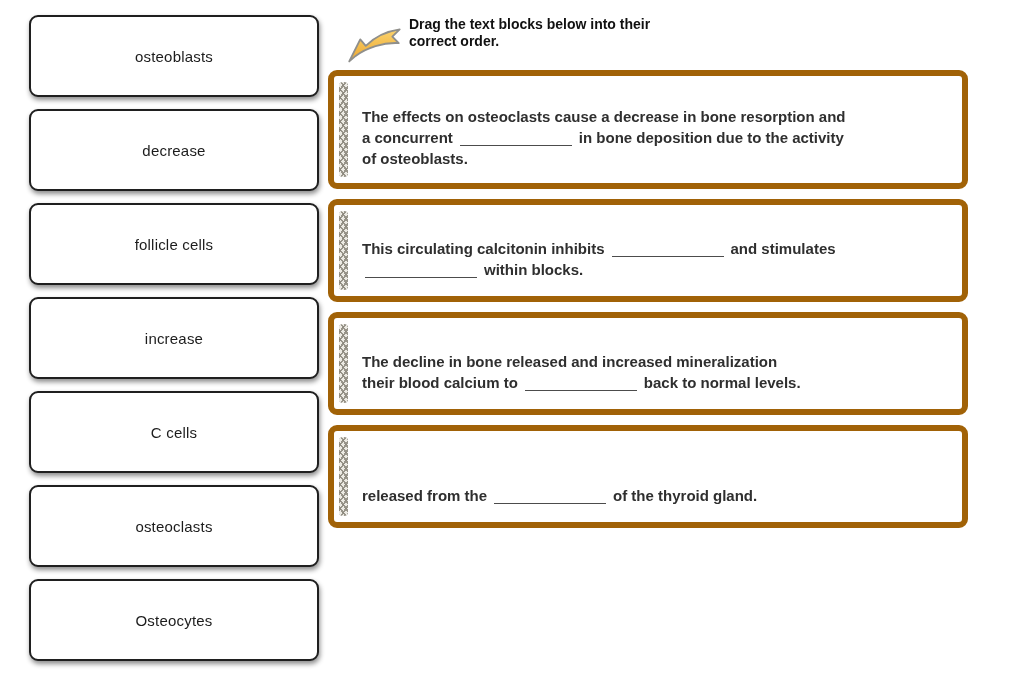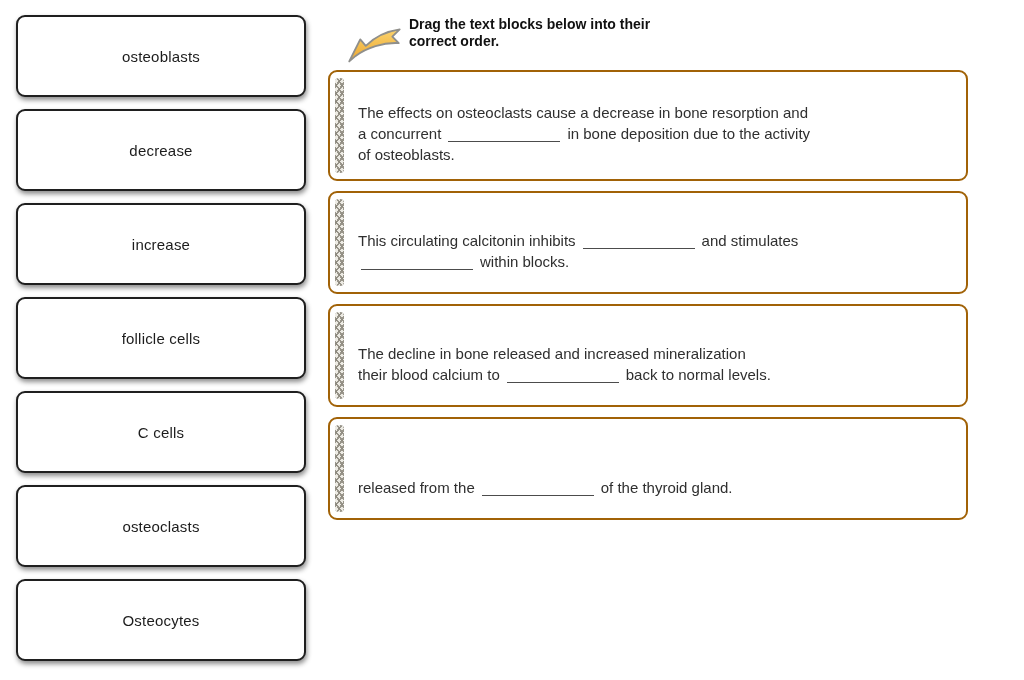--- a/index.html
+++ b/index.html
@@ -6,21 +6,21 @@
   html, body { background: #ffffff; }
   body {
     width: 1024px; height: 680px;
     position: relative;
     font-family: "Liberation Sans", sans-serif;
     overflow: hidden;
   }
 
   
   .tiles-column {
-    position: absolute; left: 16px; top: 15px; width: 290px;
+    position: absolute; left: 29px; top: 15px; width: 290px;
     display: flex; flex-direction: column; gap: 12px;
   }
   .tile {
     height: 82px;
     background: #ffffff;
     border: 2px solid #1f1f1f;
     border-radius: 9px;
     box-shadow: 1px 3px 5px rgba(0,0,0,0.45);
     display: flex; align-items: center; justify-content: center;
     cursor: move;
@@ -43,24 +43,25 @@
 
   
   .boxes-column {
     position: absolute; left: 328px; top: 70px; width: 640px;
     display: flex; flex-direction: column; gap: 10px;
   }
   .dropzone {
     position: relative;
     min-height: 103px;
     background: #ffffff;
-    border: 2px solid #a16207;
+    border: 6px solid #a16207;
     border-radius: 9px;
     display: flex; align-items: center;
     padding: 30px 18px 14px 16px;
+    font-weight: bold;
   }
   .handle {
     position: absolute; left: 5px; top: 6px; bottom: 6px; width: 9px;
     border-radius: 4px;
     background-color: #eceae3;
     background-image:
       repeating-linear-gradient(125deg, rgba(138,134,123,0.85) 0 1.6px, rgba(255,255,255,0) 1.6px 4.6px),
       repeating-linear-gradient(55deg,  rgba(138,134,123,0.85) 0 1.6px, rgba(255,255,255,0) 1.6px 4.6px);
     cursor: grab;
   }
@@ -80,24 +81,24 @@
 <body>
 
 <div class="tiles-column">
   <div class="tile">
     <span class="tile-label">osteoblasts</span>
   </div>
   <div class="tile">
     <span class="tile-label">decrease</span>
   </div>
   <div class="tile">
-    <span class="tile-label">increase</span>
+    <span class="tile-label">follicle cells</span>
   </div>
   <div class="tile">
-    <span class="tile-label">follicle cells</span>
+    <span class="tile-label">increase</span>
   </div>
   <div class="tile">
     <span class="tile-label">C cells</span>
   </div>
   <div class="tile">
     <span class="tile-label">osteoclasts</span>
   </div>
   <div class="tile">
     <span class="tile-label">Osteocytes</span>
   </div>

